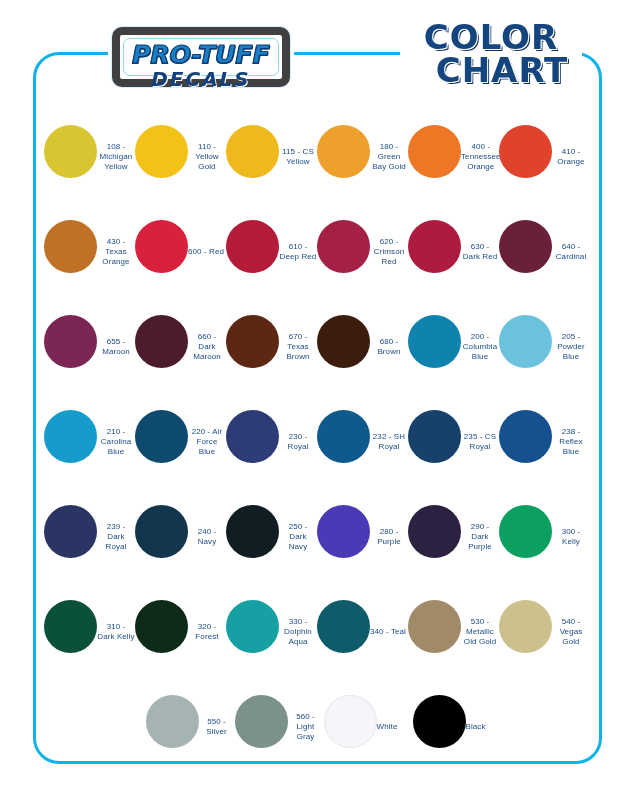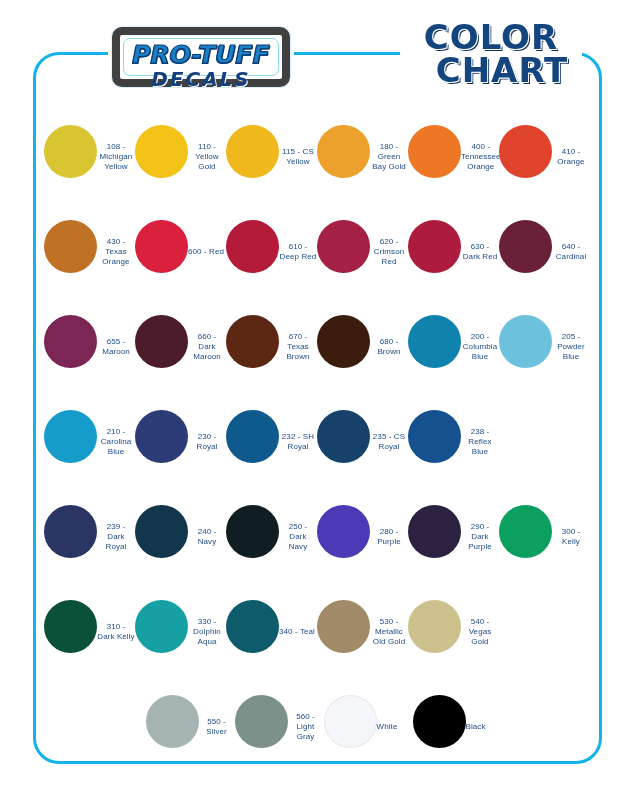--- a/index.html
+++ b/index.html
@@ -285,20 +285,24 @@
           <div class="dot" style="background: rgb(108, 194, 221);"></div>
           <div class="swatch-label">205 - Powder Blue</div>
         </div>
       </div>
       <div class="swatch-row">
         <div class="swatch-cell">
           <div class="dot" style="background: rgb(21, 156, 203);"></div>
           <div class="swatch-label">210 - Carolina Blue</div>
         </div>
         <div class="swatch-cell">
+          <div class="dot" style="background: rgb(14, 74, 110);"></div>
+          <div class="swatch-label">220 - Air Force Blue</div>
+        </div>
+        <div class="swatch-cell">
           <div class="dot" style="background: rgb(45, 60, 119);"></div>
           <div class="swatch-label">230 - Royal</div>
         </div>
         <div class="swatch-cell">
           <div class="dot" style="background: rgb(15, 90, 140);"></div>
           <div class="swatch-label">232 - SH Royal</div>
         </div>
         <div class="swatch-cell">
           <div class="dot" style="background: rgb(22, 65, 107);"></div>
           <div class="swatch-label">235 - CS Royal</div>
@@ -333,20 +337,24 @@
           <div class="dot" style="background: rgb(11, 160, 95);"></div>
           <div class="swatch-label">300 - Kelly</div>
         </div>
       </div>
       <div class="swatch-row">
         <div class="swatch-cell">
           <div class="dot" style="background: rgb(11, 80, 56);"></div>
           <div class="swatch-label">310 - Dark Kelly</div>
         </div>
         <div class="swatch-cell">
+          <div class="dot" style="background: rgb(14, 43, 23);"></div>
+          <div class="swatch-label">320 - Forest</div>
+        </div>
+        <div class="swatch-cell">
           <div class="dot" style="background: rgb(22, 160, 163);"></div>
           <div class="swatch-label">330 - Dolphin Aqua</div>
         </div>
         <div class="swatch-cell">
           <div class="dot" style="background: rgb(13, 91, 107);"></div>
           <div class="swatch-label">340 - Teal</div>
         </div>
         <div class="swatch-cell">
           <div class="dot" style="background: rgb(161, 138, 104);"></div>
           <div class="swatch-label">530 - Metallic Old Gold</div>

